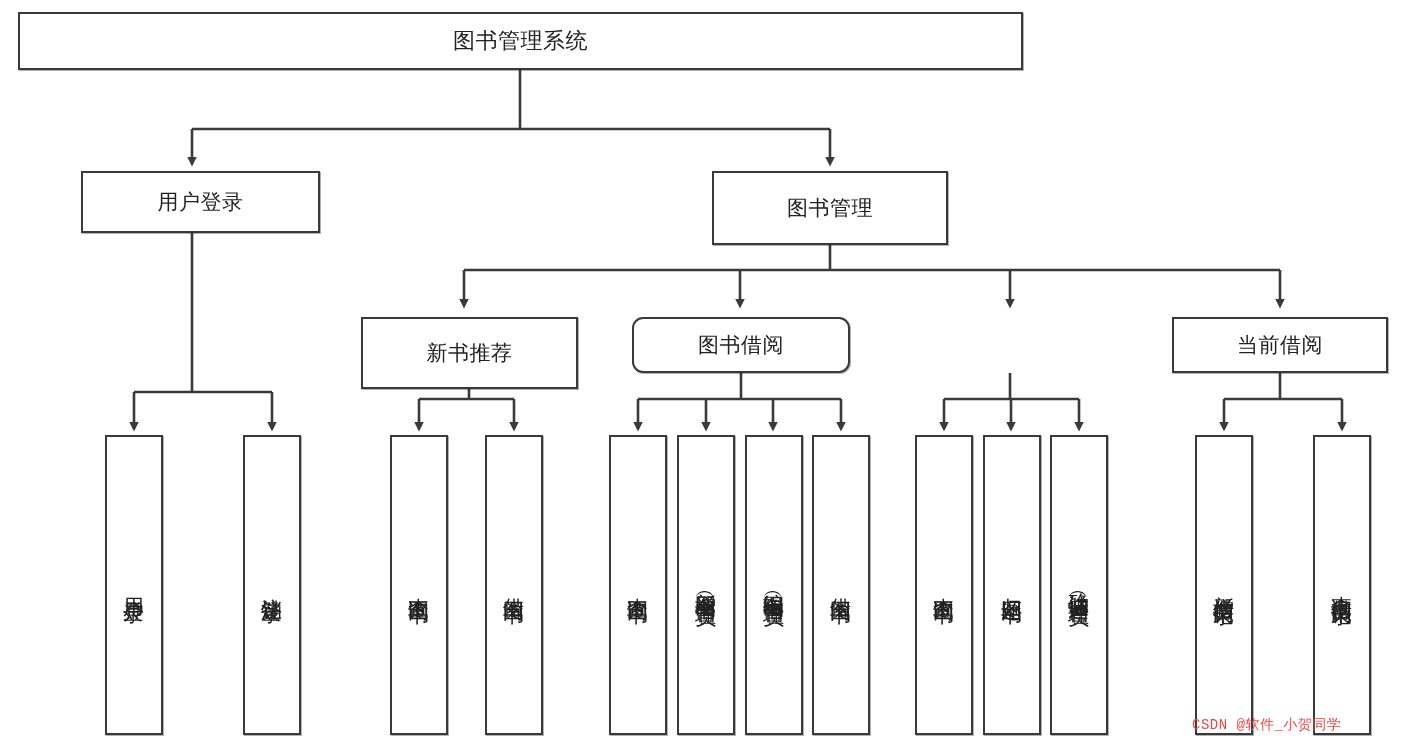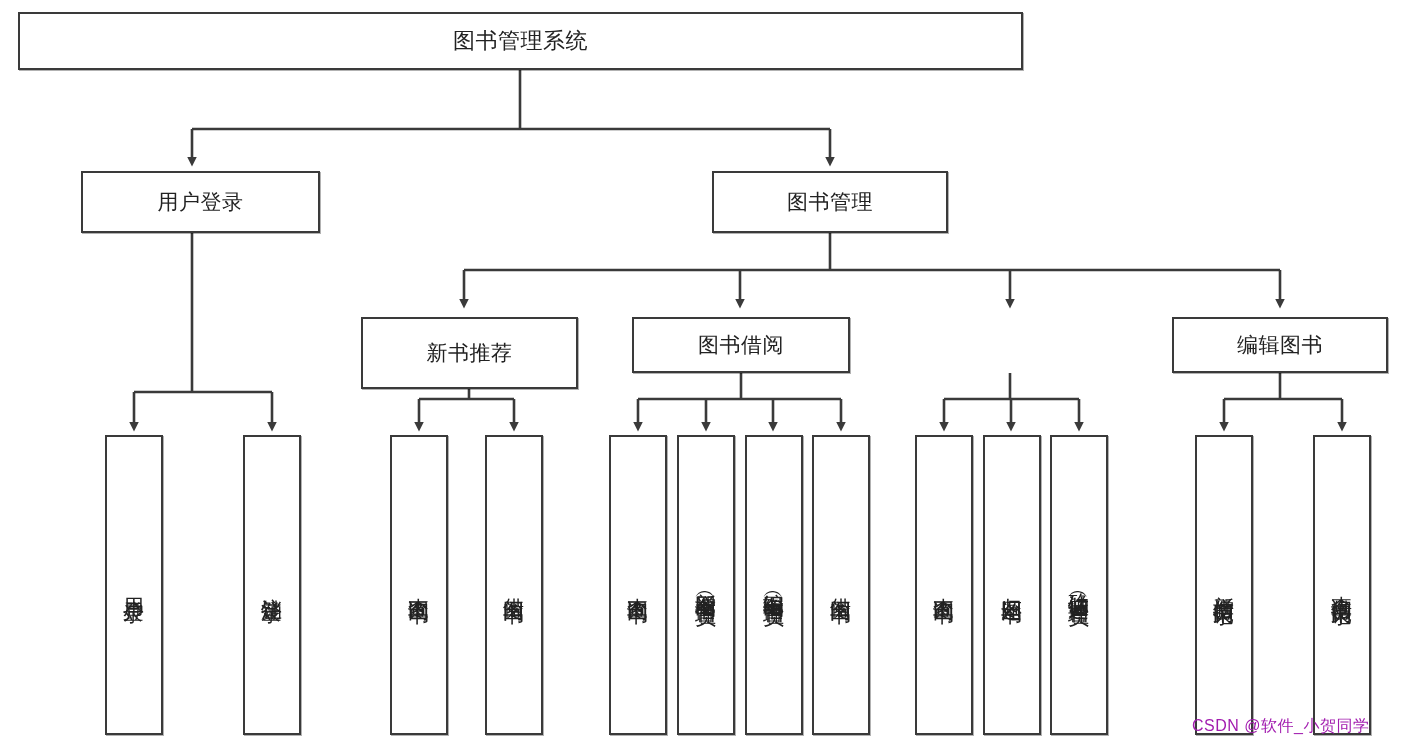--- a/index.html
+++ b/index.html
@@ -57,25 +57,26 @@
   }
   .node.vert .label {
     writing-mode: vertical-rl;
     text-orientation: upright;
     font-size: 21px;
     line-height: 1.1;
     letter-spacing: 2px;
   }
   .watermark {
     position: absolute;
-    color: #a21caf;
-    font-size: 16px;
+    color: #ef4444;
+    font-size: 14px;
     white-space: nowrap;
     letter-spacing: 0.5px;
     user-select: none;
+    font-family: Liberation Mono, monospace;
   }
 </style>
 </head>
 <body>
 
 <div id="canvas">
 
   <svg class="edges" viewBox="0 0 1405 747">
     <defs>
       <marker id="arrow" markerWidth="12" markerHeight="12" refX="1.5" refY="5" orient="auto" markerUnits="userSpaceOnUse">
@@ -127,35 +128,35 @@
   </svg>
 
   <div class="node horiz root" style="left:18px; top:12px; width:1005px; height:58px;">
     <span class="label">图书管理系统</span>
   </div>
 
   <div class="node horiz" style="left:81px; top:171px; width:239px; height:62px;">
     <span class="label">用户登录</span>
   </div>
 
-  <div class="node horiz" style="left:712px; top:171px; width:236px; height:62px;">
+  <div class="node horiz" style="left:712px; top:171px; width:236px; height:74px;">
     <span class="label">图书管理</span>
   </div>
 
   <div class="node horiz" style="left:361px; top:317px; width:217px; height:72px;">
     <span class="label">新书推荐</span>
   </div>
 
-  <div class="node horiz" style="left:632px; top:317px; width:218px; height:56px;">
+  <div class="node horiz" style="left:632px; top:317px; width:218px; height:56px;border-radius:11px;">
     <span class="label">图书借阅</span>
   </div>
 
 
   <div class="node horiz" style="left:1172px; top:317px; width:216px; height:56px;">
-    <span class="label">编辑图书</span>
+    <span class="label">当前借阅</span>
   </div>
 
   <div class="node vert" style="left:105px; top:435px; width:58px; height:300px;">
     <span class="label">用户登录</span>
   </div>
 
   <div class="node vert" style="left:243px; top:435px; width:58px; height:300px;">
     <span class="label">注销登录</span>
   </div>
 

